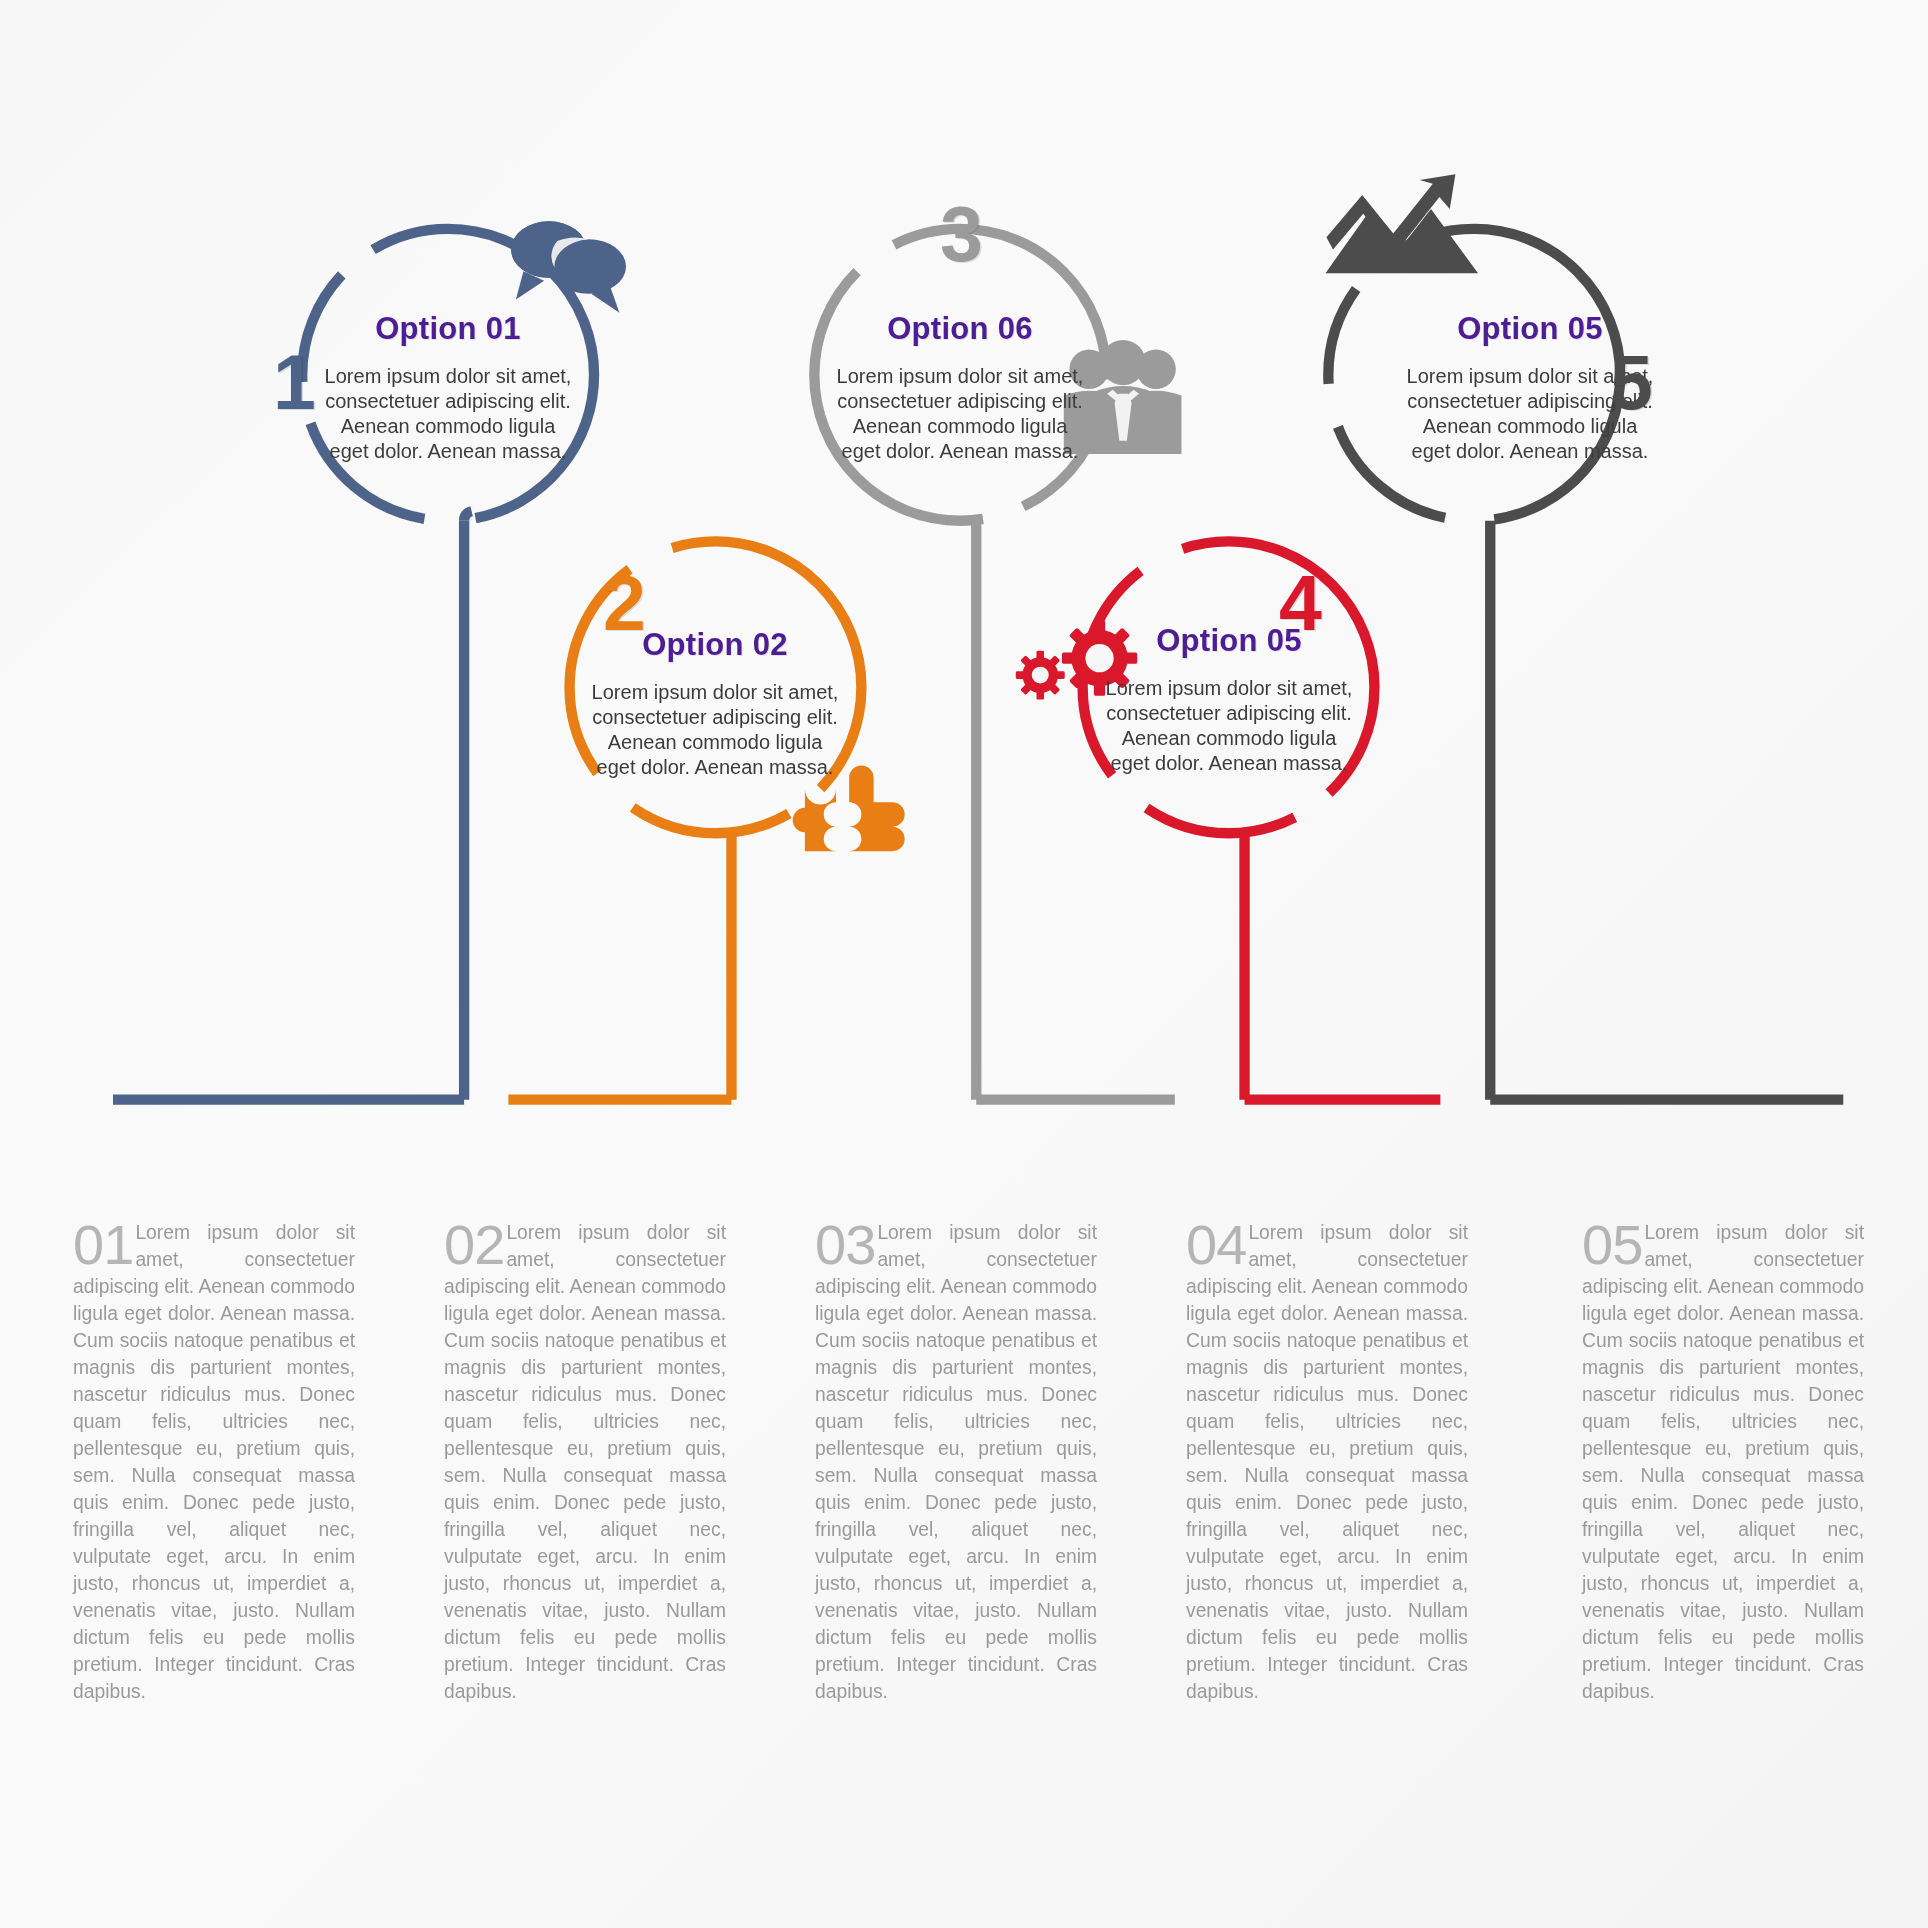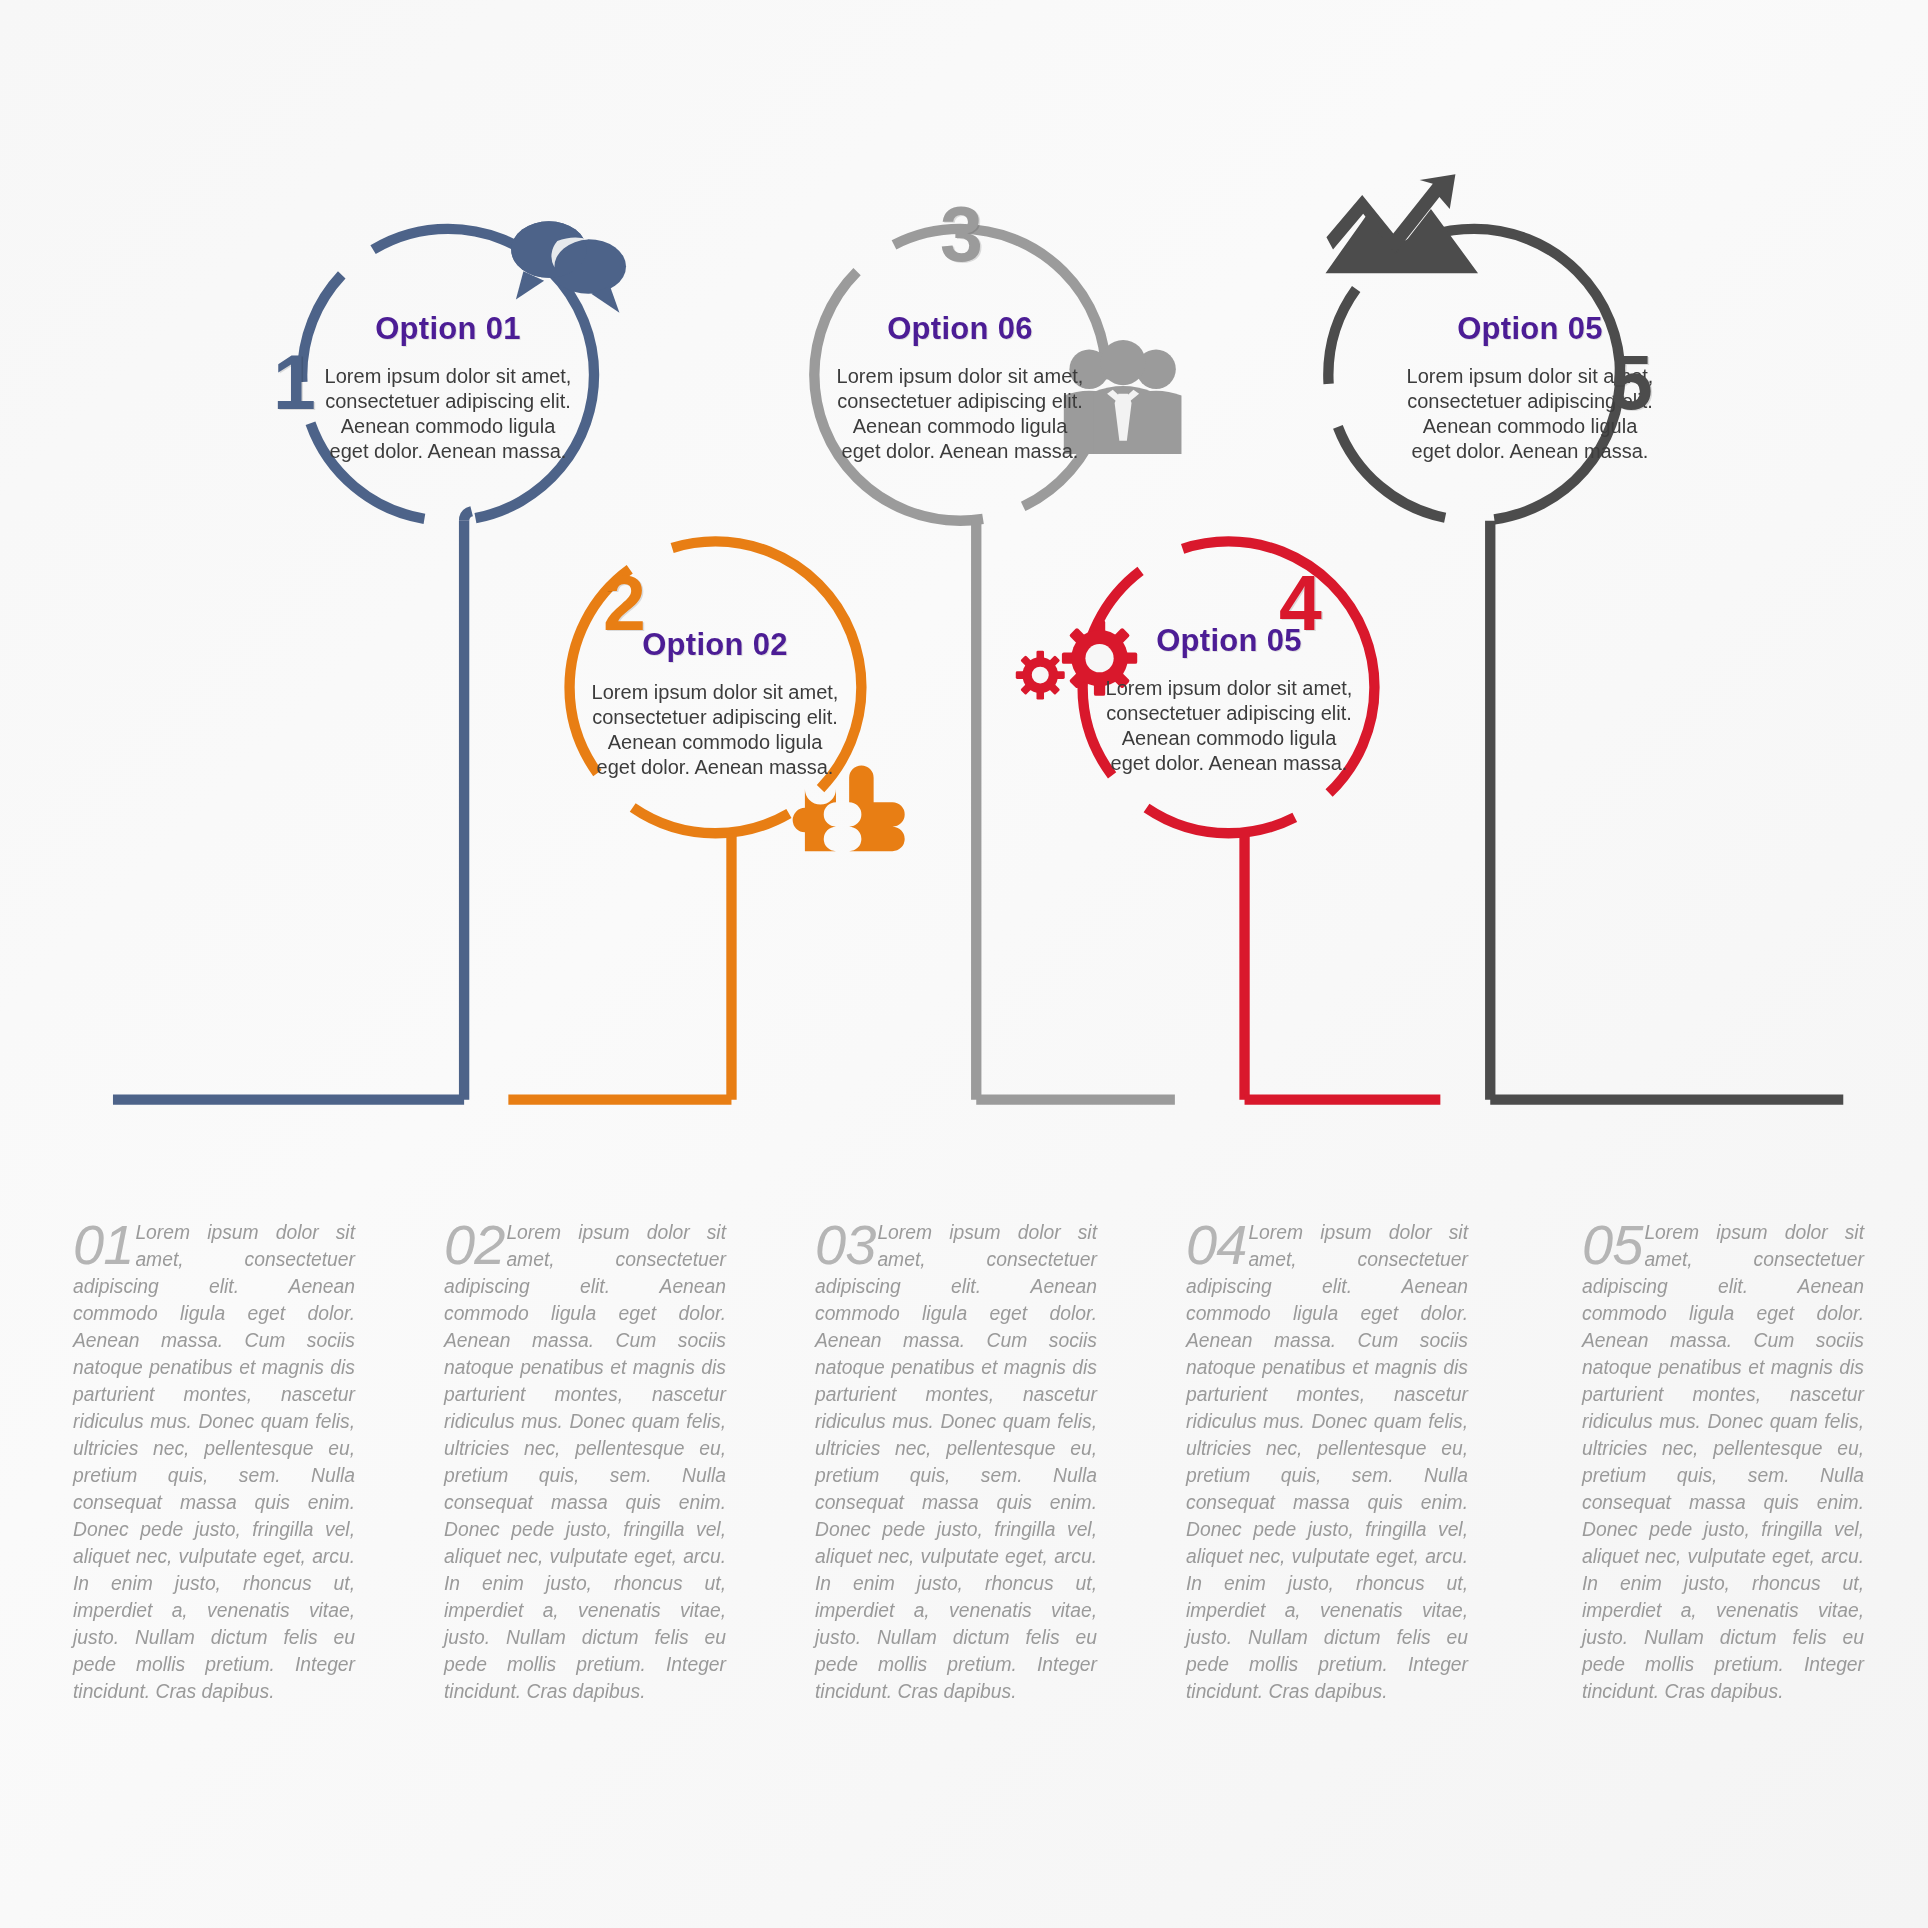--- a/index.html
+++ b/index.html
@@ -66,21 +66,20 @@
     height: 490px;
     display: flex;
     justify-content: flex-start;
     padding-left: 73px;
     box-sizing: border-box;
   }
   .desc-col {
     width: 282px;
     margin-right: 89px;
     position: relative;
-    font-style: italic;
   }
   .desc-col:last-child { margin-right: 0; margin-left: 25px; }
   .desc-text {
     font-size: 19.3px;
     line-height: 27px;
     color: #9a9a9a;
     text-align: justify;
     margin: 0;
     text-justify: inter-word;
   }

